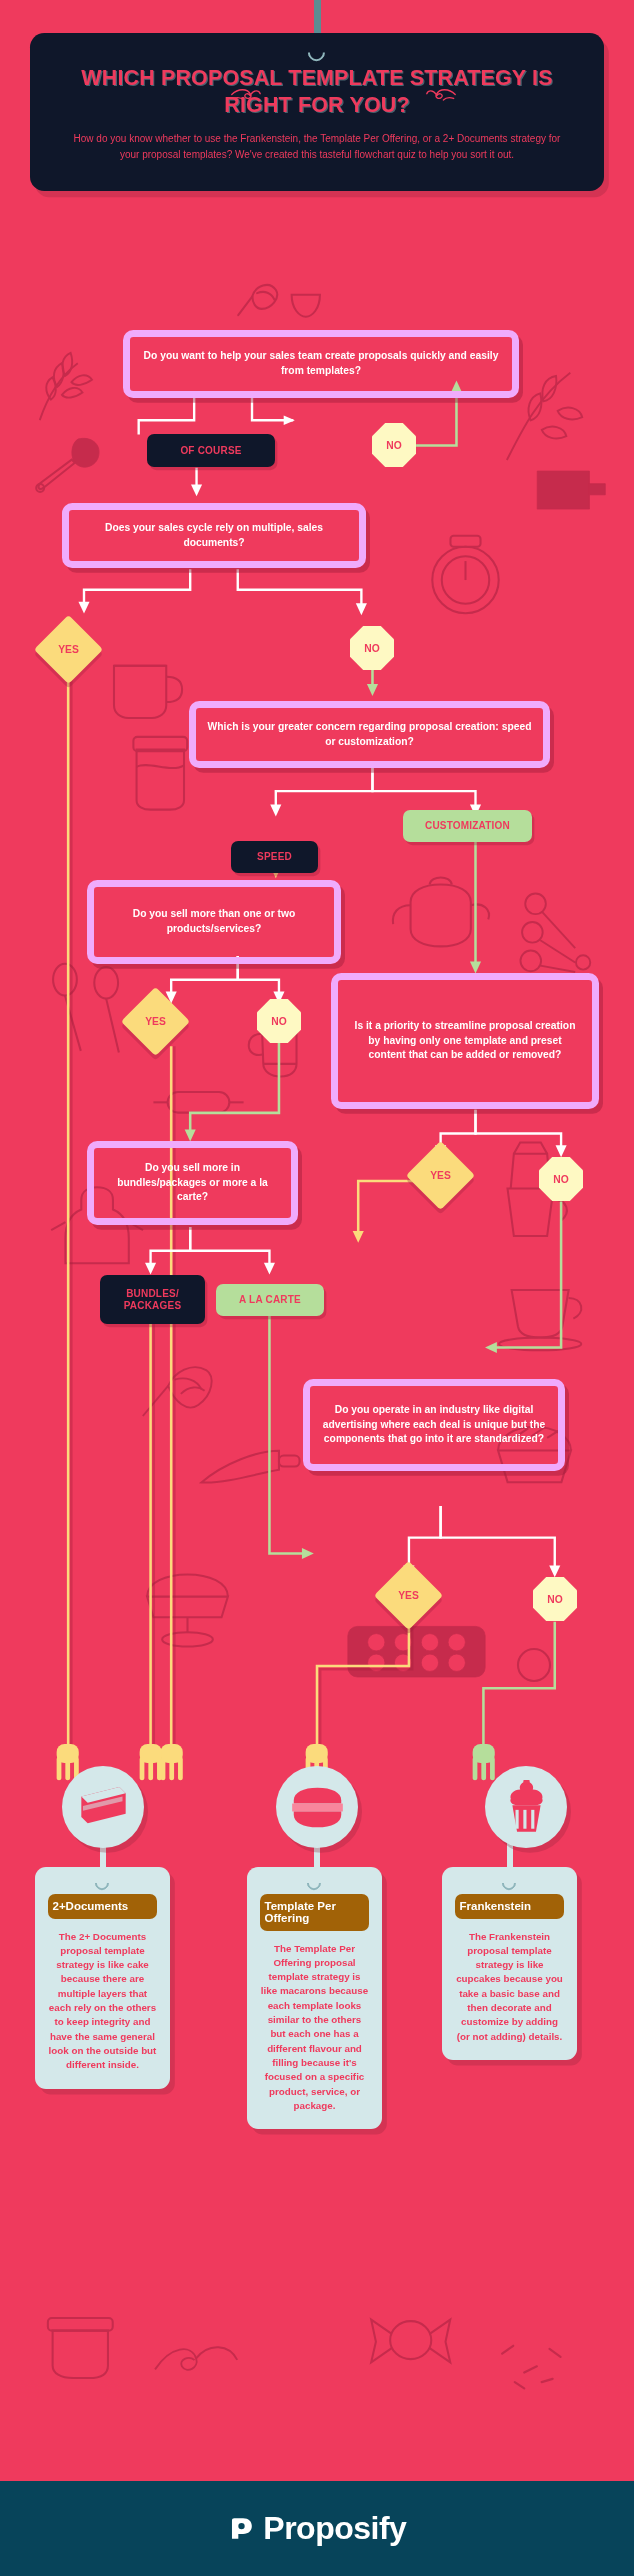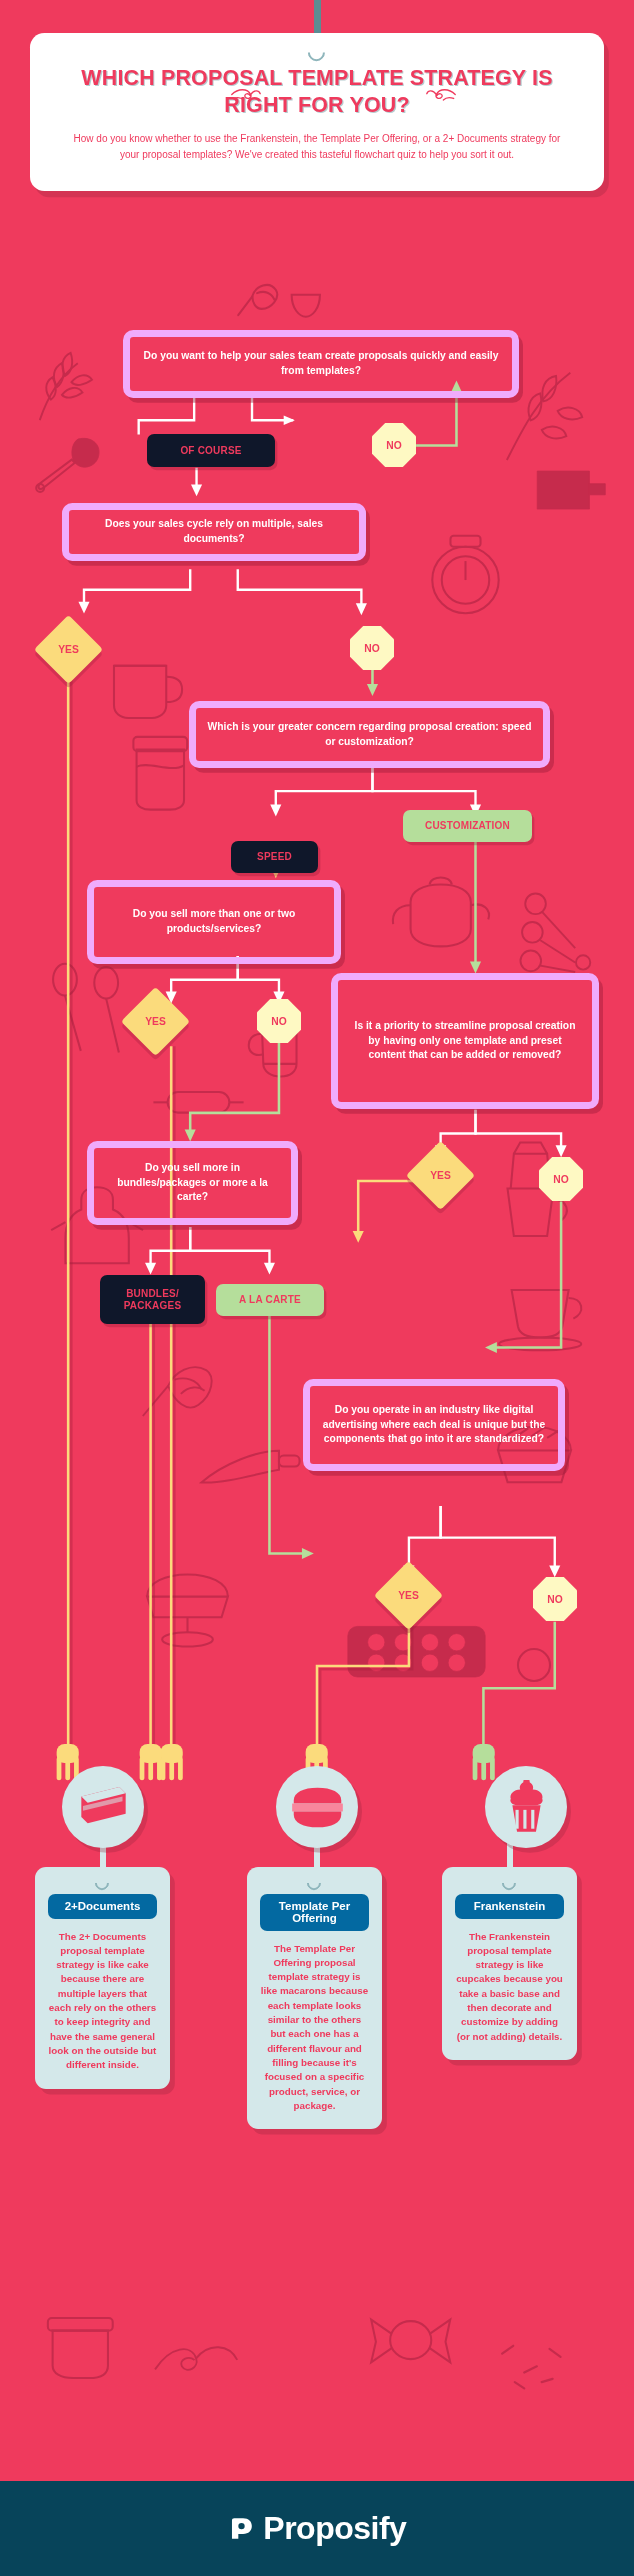--- a/index.html
+++ b/index.html
@@ -25,21 +25,21 @@
   
   .hanger {
     position: absolute;
     left: 314px; top: 0; width: 7.1px; height: 36px;
     background: #5B8C93;
   }
   .header-card {
     position: absolute;
     left: 30px; top: 33px;
     width: 574px;
-    background: #ffffff;
+    background: #0f172a;
     border-radius: 14.3px;
     padding: 32px 41px 27px 41px;
     box-shadow: 4.8px 6.3px 0 rgba(150,35,60,0.30);
   }
   .punch-hole {
     position: absolute;
     left: 50%; top: 11px;
     margin-left: -8.7px;
     width: 17.4px; height: 17.4px;
     border-radius: 50%;
@@ -172,25 +172,24 @@
     position: absolute;
     left: 50%; top: 8.7px; margin-left: -7.1px;
     width: 14.3px; height: 14.3px;
     border-radius: 50%;
     border: 2px solid #8FB6BC;
     border-top-color: transparent;
     border-right-color: transparent;
     transform: rotate(-45deg);
   }
   .res-tag {
-    background: #0369a1;
+    background: #a16207;
     color: #FFFFFF;
     font-size: 11.5px;
     font-weight: bold;
-    text-align: center;
     border-radius: 7.1px;
     padding: 6.3px 4.8px;
     margin-bottom: 11px;
   }
   .res-body {
     color: #EF3A5D;
     font-size: 9.8px;
     font-weight: bold;
     line-height: 1.46;
     text-align: center;
@@ -590,21 +589,21 @@
   </div>
 
   <div class="pill yellow" style="left:147px; top:434px; width:128px; height:33px;">
     <span>OF COURSE</span>
   </div>
 
   <div class="octagon" style="left:372px; top:423px;">
     <span>NO</span>
   </div>
 
-  <div class="qbox" style="left:62px; top:503px; width:304px; height:58px;">
+  <div class="qbox" style="left:62px; top:503px; width:304px; height:65px;">
     <span>Does your sales cycle rely on multiple, sales documents?</span>
   </div>
 
   <div class="diamond" style="left:44px; top:625px;">
     <span>YES</span>
   </div>
 
   <div class="octagon" style="left:350px; top:626px;">
     <span>NO</span>
   </div>

